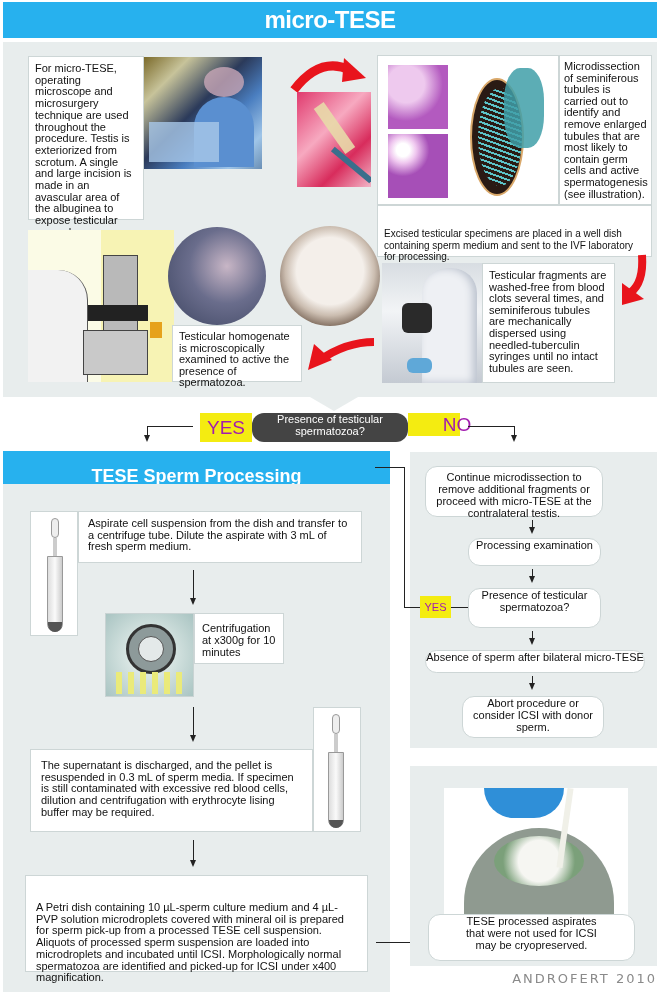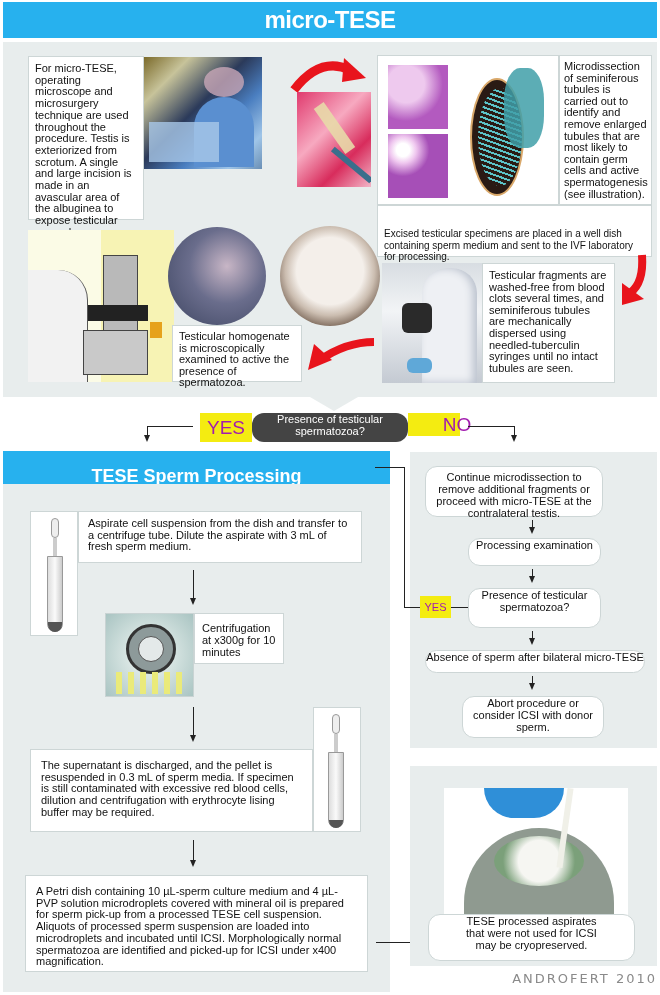--- a/index.html
+++ b/index.html
@@ -151,21 +151,21 @@
 </div>
 <div class="abs box" style="left:313px;top:707px;width:48px;height:125px;">
   <div class="abs" style="left:18px;top:6px;width:8px;height:20px;border:1px solid #999;border-radius:4px;background:#eee;"></div>
   <div class="abs" style="left:20px;top:26px;width:4px;height:18px;background:#ccc;"></div>
   <div class="abs" style="left:14px;top:44px;width:16px;height:76px;border:1px solid #999;border-radius:0 0 8px 8px;background:linear-gradient(90deg,#ddd,#fafafa,#ccc);"></div>
   <div class="abs" style="left:15px;top:112px;width:14px;height:8px;border-radius:0 0 7px 7px;background:#555;"></div>
 </div>
 <div class="vline" style="left:193px;top:840px;height:20px;"></div>
 <div class="ahead" style="left:190px;top:860px;"></div>
 
-<div class="abs box" style="left:25px;top:875px;width:343px;height:97px;padding:10px 10px;font-size:11px;line-height:11.7px;">
+<div class="abs box" style="left:25px;top:875px;width:343px;height:97px;padding:26px 10px;font-size:11px;line-height:11.7px;">
   <span>A Petri dish containing 10 µL-sperm culture medium and 4 µL-PVP solution microdroplets covered with mineral oil is prepared for sperm pick-up from a processed TESE cell suspension. Aliquots of processed sperm suspension are loaded into microdroplets and incubated until ICSI. Morphologically normal spermatozoa are identified and picked-up for ICSI under x400 magnification.</span>
 </div>
 
 <div class="hline" style="left:376px;top:942px;width:44px;"></div>
 <div class="ahead-r" style="left:418px;top:939px;"></div>
 
 <div class="abs panel" style="left:410px;top:452px;width:247px;height:296px;"></div>
 
 <div class="abs box center" style="left:425px;top:466px;width:178px;height:51px;padding:4px 6px;font-size:11px;line-height:12px;">
   <span>Continue microdissection to remove additional fragments or proceed with micro-TESE at  the contralateral testis.</span>

